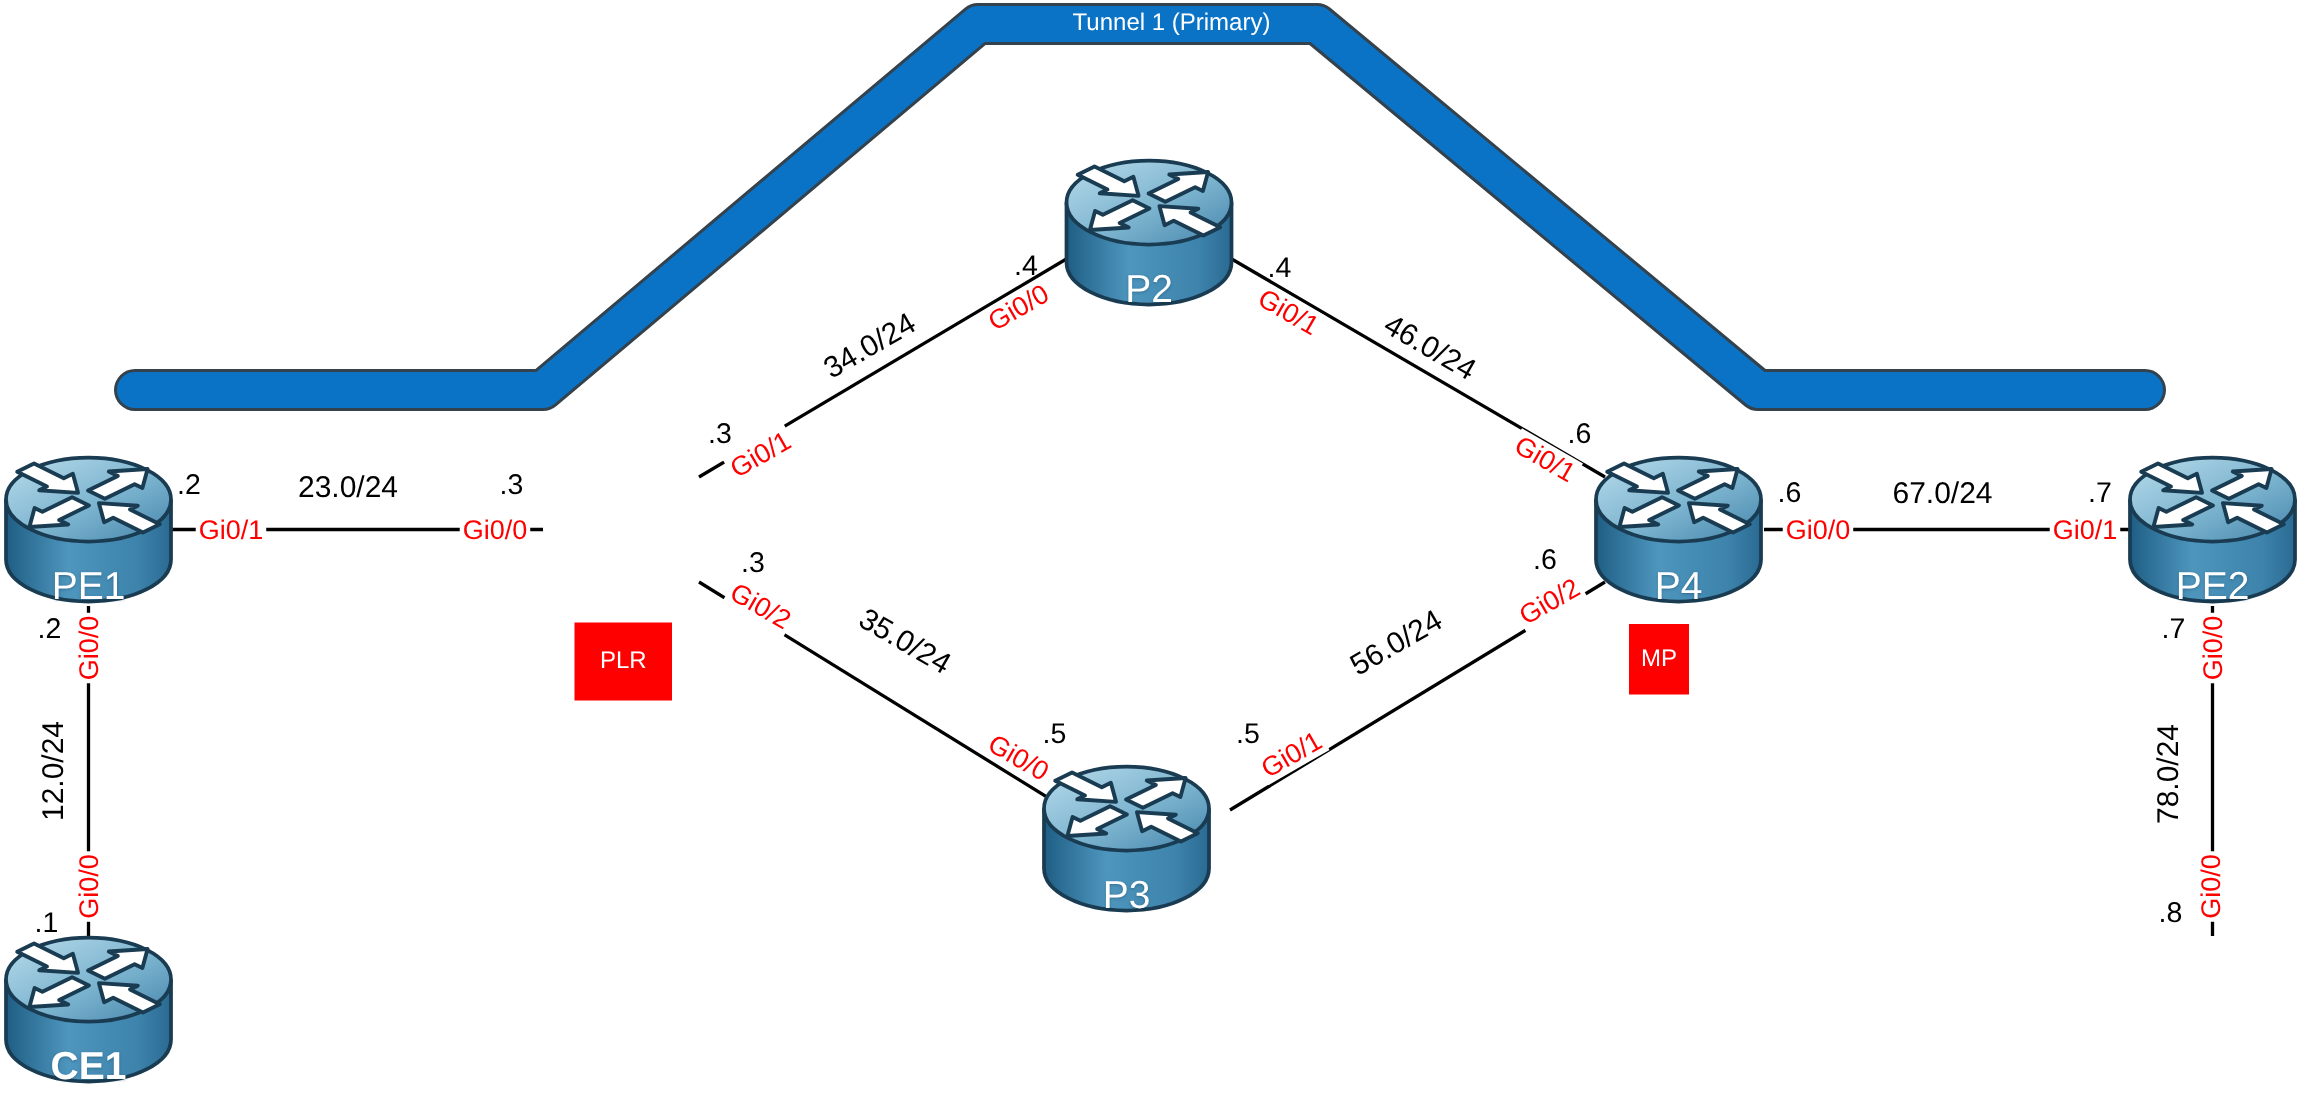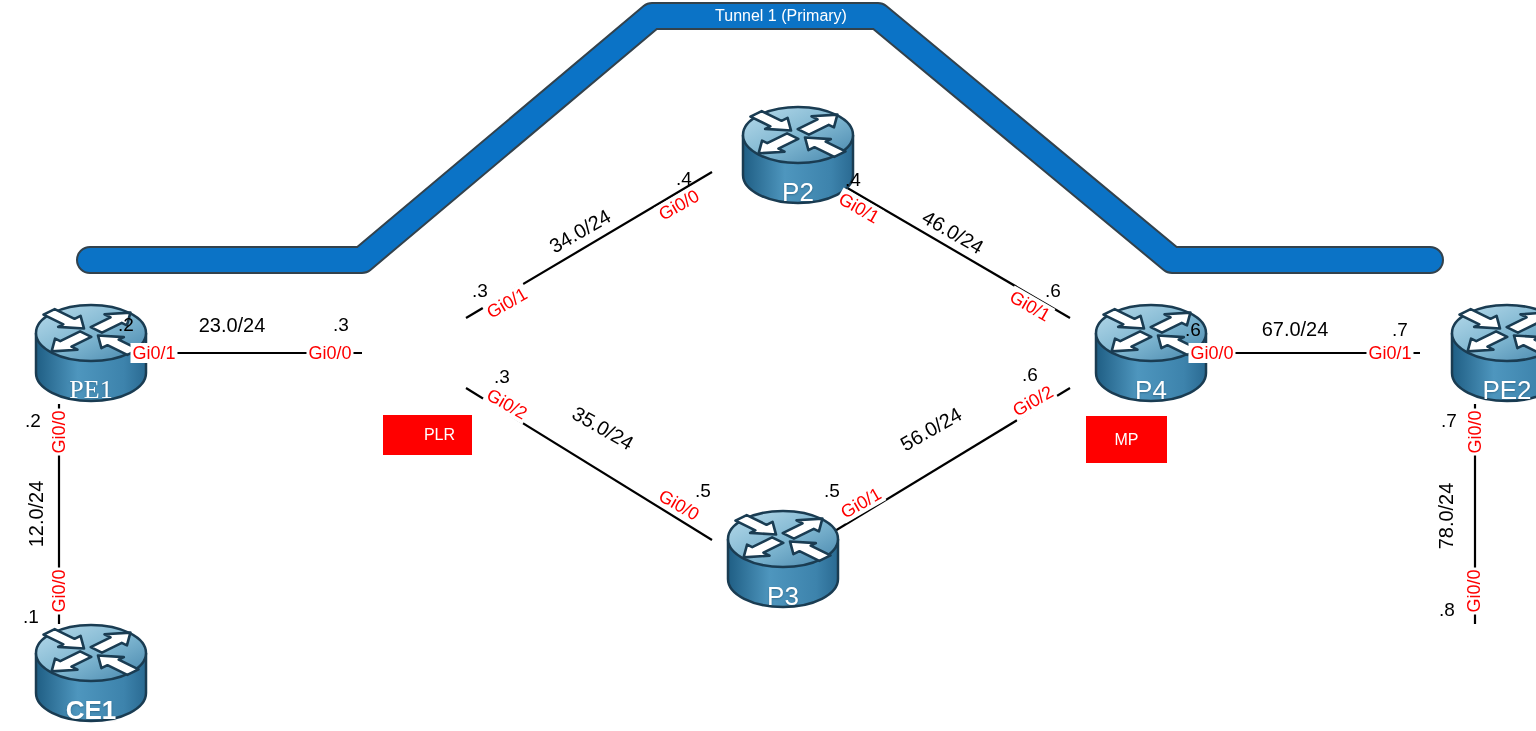--- a/index.html
+++ b/index.html
@@ -1,21 +1,21 @@
 <!DOCTYPE html>
 <html><head>
 <meta charset="utf-8">
 <style>
   html,body{margin:0;padding:0;background:#fff;}
   .canvas{
     position:relative;width:1536px;height:731px;background:#fff;overflow:hidden;
     font-family:"Liberation Sans",sans-serif;
   }
   .wires{position:absolute;left:0;top:0;z-index:0;}
-  .node{position:absolute;width:114px;height:102px;z-index:1;margin-left:32px;}
+  .node{position:absolute;width:114px;height:102px;z-index:1;}
   .node svg{display:block;}
   .node-label{
     position:absolute;left:50%;bottom:1px;transform:translateX(-50%);
     color:#ffffff;font-size:26px;line-height:1;white-space:nowrap;
     text-shadow:0 1px 2px rgba(10,40,60,.35);
   }
   .lbl{
     position:absolute;z-index:2;line-height:1;white-space:nowrap;
     transform:translate(-50%,-50%);
   }
@@ -77,21 +77,21 @@
     <line x1="820" y1="172" x2="1070" y2="318" stroke="#000" stroke-width="2.2"></line>
     <line x1="466" y1="388" x2="712" y2="540" stroke="#000" stroke-width="2.2"></line>
     <line x1="820" y1="540" x2="1070" y2="388" stroke="#000" stroke-width="2.2"></line>
     <line x1="1176" y1="353" x2="1420" y2="353" stroke="#000" stroke-width="2.2"></line>
     <line x1="59" y1="404" x2="59" y2="624" stroke="#000" stroke-width="2.2"></line>
     <line x1="1475" y1="404" x2="1475" y2="624" stroke="#000" stroke-width="2.2"></line>
   </svg>
 
   <div class="tunnel-label" style="left:770px;top:16px;">Tunnel 1 (Primary)</div>
 
-  <div class="node" style="left:2px;top:302px;font-family:Liberation Serif, serif;">
+  <div class="node" style="left:2px;top:302px;">
     <svg width="114" height="102" viewBox="0 0 114 102">
         <use href="#router-symbol"></use>
       </svg>
     <div class="node-label">PE1</div>
   </div>
   <div class="node" style="left:709px;top:104px;">
     <svg width="114" height="102" viewBox="0 0 114 102">
         <use href="#router-symbol"></use>
       </svg>
     <div class="node-label">P2</div>
@@ -114,22 +114,22 @@
       </svg>
     <div class="node-label">PE2</div>
   </div>
   <div class="node" style="left:2px;top:622px;font-weight:bold;">
     <svg width="114" height="102" viewBox="0 0 114 102">
         <use href="#router-symbol"></use>
       </svg>
     <div class="node-label">CE1</div>
   </div>
 
-  <div class="role-box" style="left:383px;top:415px;width:65px;height:40px;padding-left:24px;">PLR</div>
-  <div class="role-box" style="left:1086px;top:416px;width:81px;height:47px;">MP</div>
+  <div class="role-box" style="left:383px;top:415px;width:65px;height:52px;">PLR</div>
+  <div class="role-box" style="left:1086px;top:416px;width:40px;height:47px;">MP</div>
 
   <div class="lbl ip" style="left:126px;top:324px;">.2</div>
   <div class="lbl if" style="left:154px;top:353px;">Gi0/1</div>
   <div class="lbl subnet" style="left:232px;top:325px;">23.0/24</div>
   <div class="lbl if" style="left:330px;top:353px;">Gi0/0</div>
   <div class="lbl ip" style="left:341px;top:324px;">.3</div>
 
   <div class="lbl ip" style="left:480px;top:290px;">.3</div>
   <div class="lbl if r-neg" style="left:507px;top:303px;">Gi0/1</div>
   <div class="lbl subnet r-neg" style="left:580px;top:231px;">34.0/24</div>

